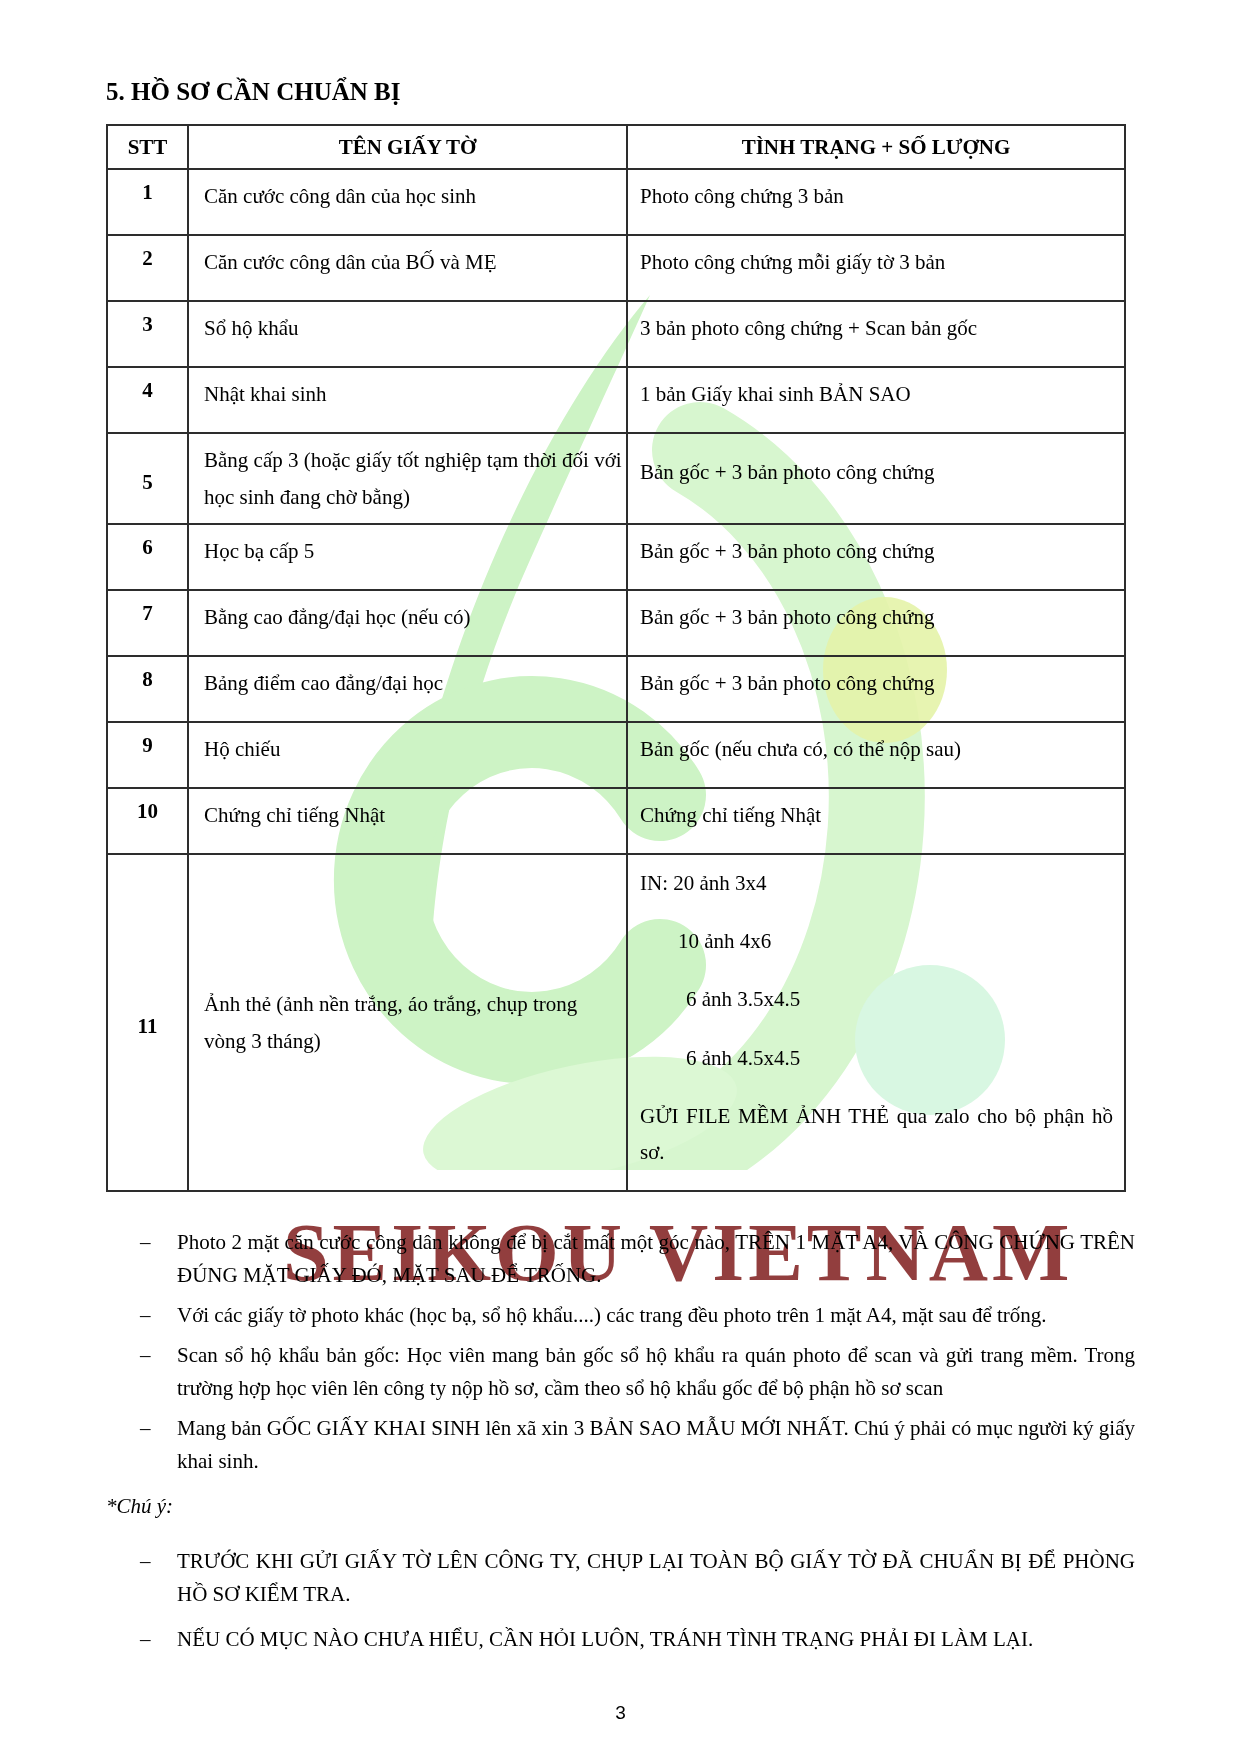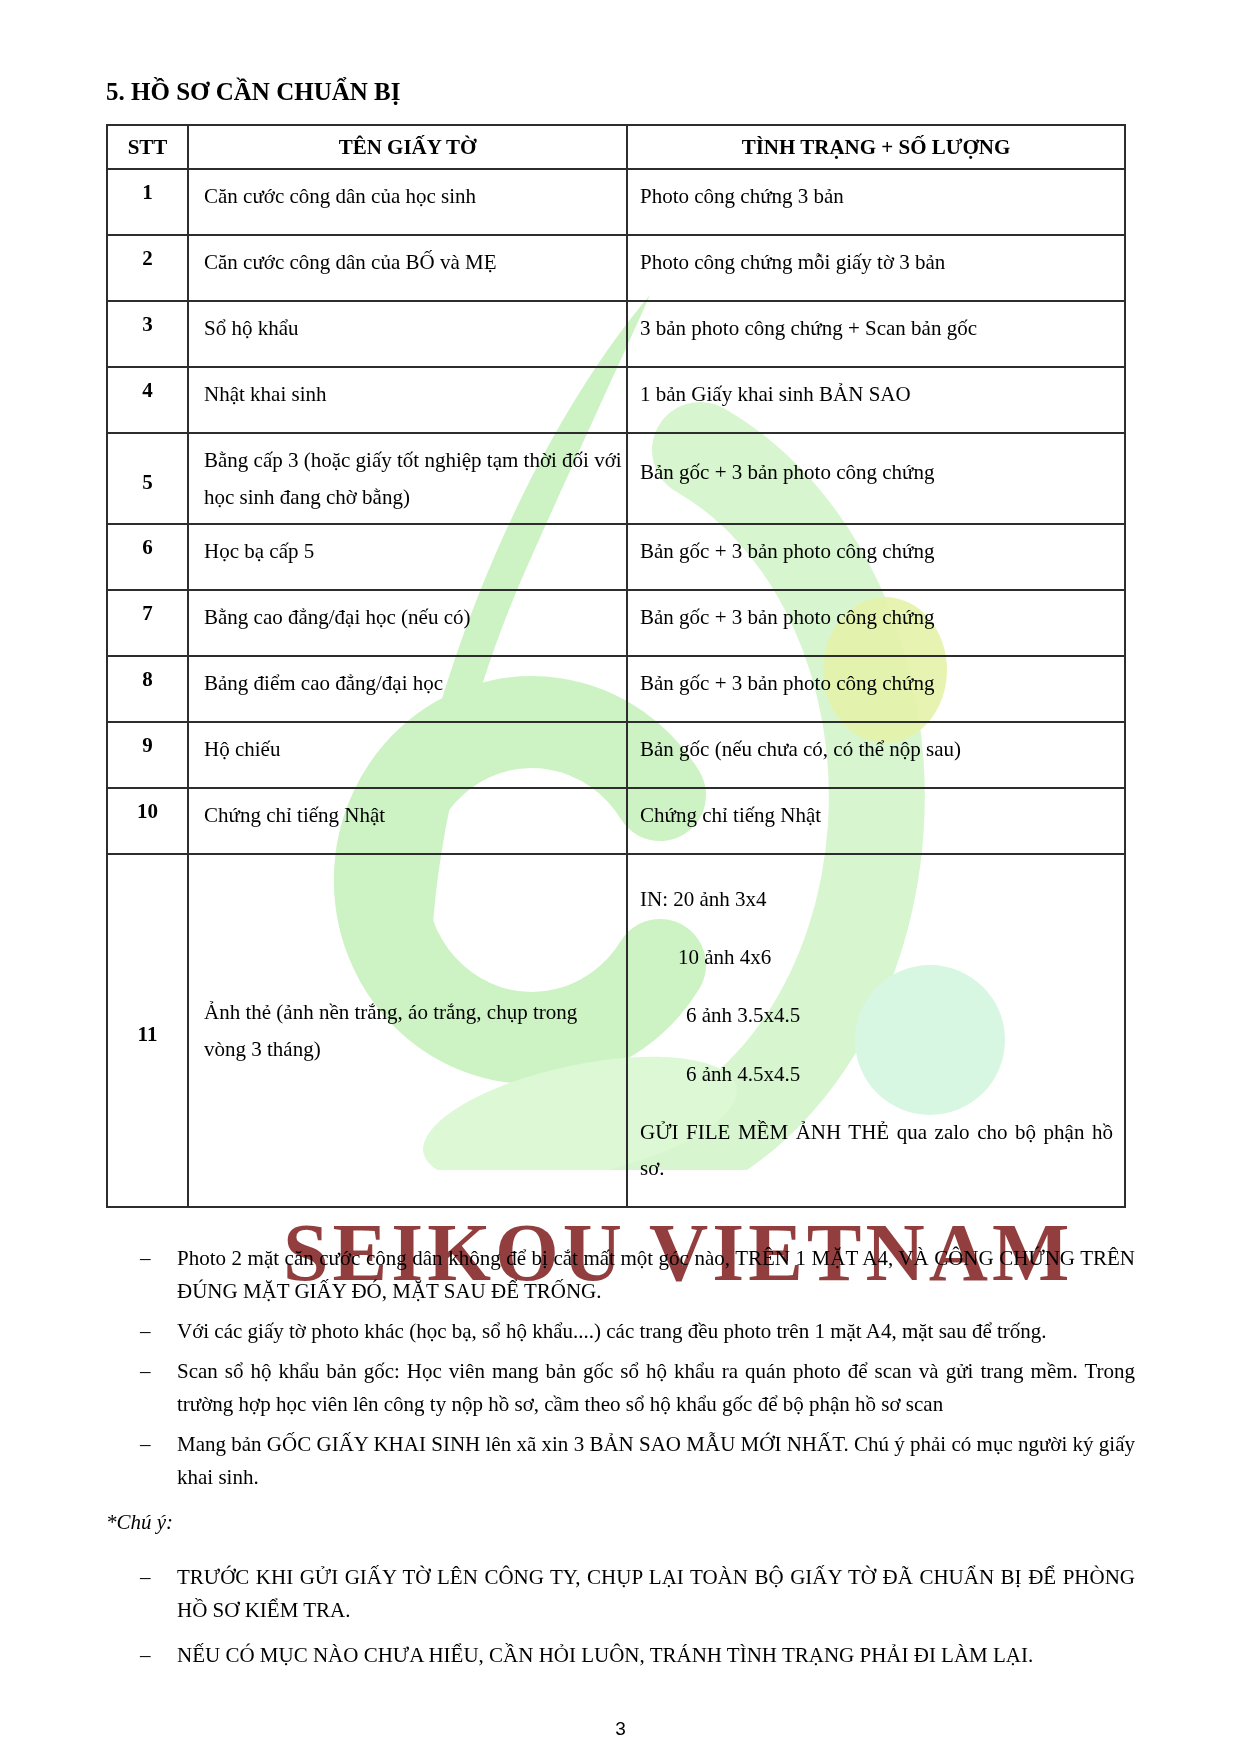--- a/index.html
+++ b/index.html
@@ -30,21 +30,21 @@
   .col-status { width:498px; }
   .stt  { font-weight:bold; text-align:center; vertical-align:top; padding-top:10px; font-size:21px; }
   .name { vertical-align:top; text-align:left; padding:8px 3px 8px 15px; line-height:1.72; }
   .status { vertical-align:top; text-align:left; padding:8px 11px 20px 12px; line-height:1.72; }
   .r-single { height:50px; }
   .r-tall5  { height:76px; }
   .r-photo  { height:238px; }
   .r-last   { height:136px; }
   .mid { vertical-align:middle; padding-top:8px; }
   .just { text-align:justify; }
-  .photo-line { margin:18px 0 22px 0; }
+  .photo-line { margin:2px 0 22px 0; }
   .ind-0 { margin-left:0; }
   .ind-1 { margin-left:38px; }
   .ind-2 { margin-left:46px; }
   .photo-note { margin:0; text-align:justify; }
   
   .notes { list-style:none; margin:34px 106px 0 140px; padding:0; }
   .notes li { display:flex; font-size:21px; line-height:1.57; margin-bottom:7px; }
   .dash { width:37px; flex:none; }
   .ntext { flex:1; text-align:justify; }
   .chu-y { margin:16px 0 26px 106px; font-size:21px; font-style:italic; }

